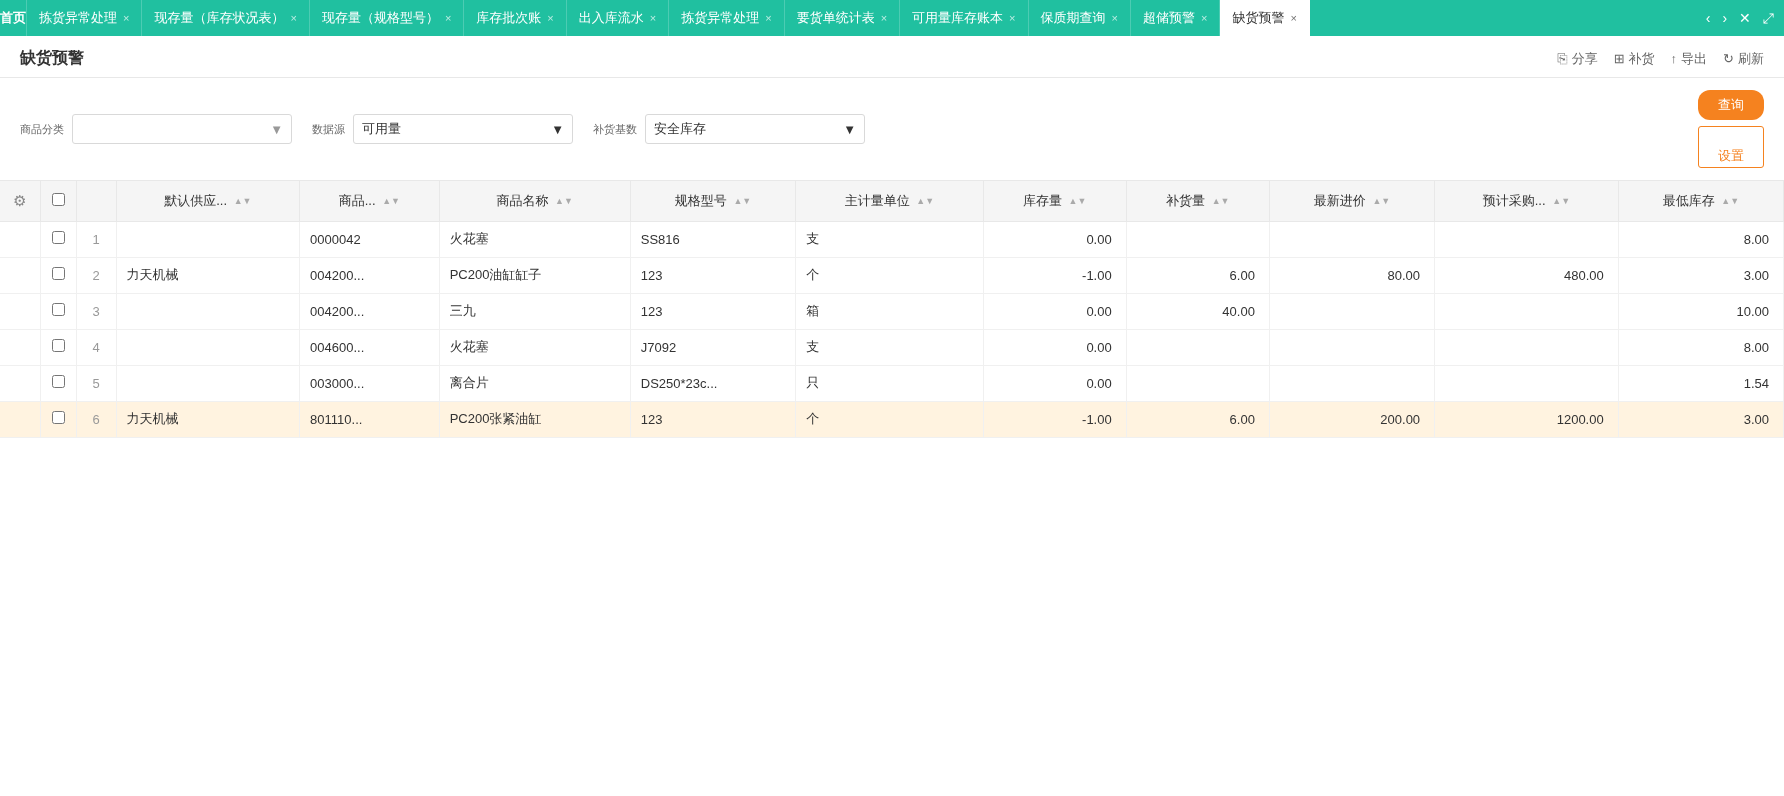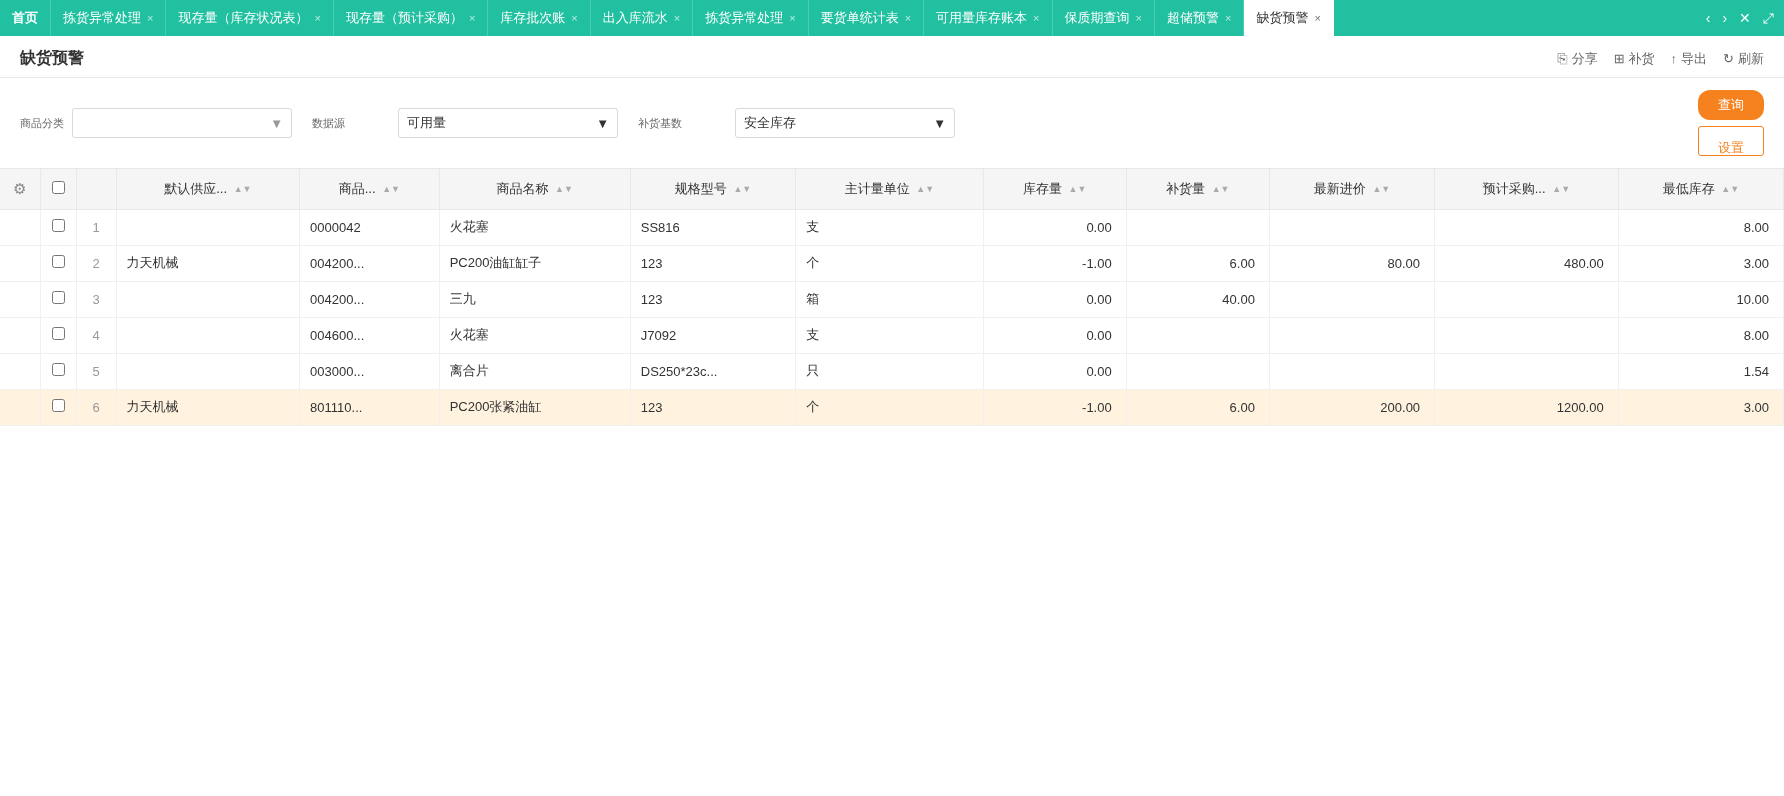--- a/index.html
+++ b/index.html
@@ -30,21 +30,21 @@
       background: #fff;
       color: #333;
     }
     .tab-item .close-btn {
       margin-left: 6px;
       font-size: 11px;
       cursor: pointer;
       opacity: 0.7;
     }
     .tab-item.home {
-      padding: 0 12px;
+      padding: 0 0;
       font-weight: bold;
     }
     .tab-nav-btns {
       display: flex;
       align-items: center;
       margin-left: auto;
       padding-right: 4px;
     }
     .tab-nav-btn {
       background: none;
@@ -134,38 +134,37 @@
       border: 1px solid #d9d9d9;
       border-radius: 3px;
       padding: 4px 8px;
       min-width: 220px;
       height: 30px;
       background: #fff;
       cursor: pointer;
       justify-content: space-between;
       color: #333;
       font-size: 13px;
-      margin-left: 45px;
     }
     .query-btn {
       background: #f5821f;
       color: #fff;
       border: none;
       border-radius: 12px;
       padding: 6px 20px;
       cursor: pointer;
       font-size: 13px;
       height: 30px;
     }
     .settings-btn {
       background: #fff;
       color: #f5821f;
       border: 1px solid #f5821f;
       border-radius: 3px;
-      padding: 12px 14px;
+      padding: 20px 14px;
       cursor: pointer;
       font-size: 13px;
       height: 30px;
     }
     .filter-right {
       display: flex;
       flex-direction: column;
       gap: 6px;
       margin-left: auto;
     }
@@ -240,21 +239,21 @@
   </div>
   <div class="tab-item">
     <span>拣货异常处理</span>
     <span class="close-btn">×</span>
   </div>
   <div class="tab-item">
     <span>现存量（库存状况表）</span>
     <span class="close-btn">×</span>
   </div>
   <div class="tab-item">
-    <span>现存量（预计采购）</span>
+    <span>现存量（规格型号）</span>
     <span class="close-btn">×</span>
   </div>
   <div class="tab-item">
     <span>库存批次账</span>
     <span class="close-btn">×</span>
   </div>
   <div class="tab-item">
     <span>出入库流水</span>
     <span class="close-btn">×</span>
   </div>

